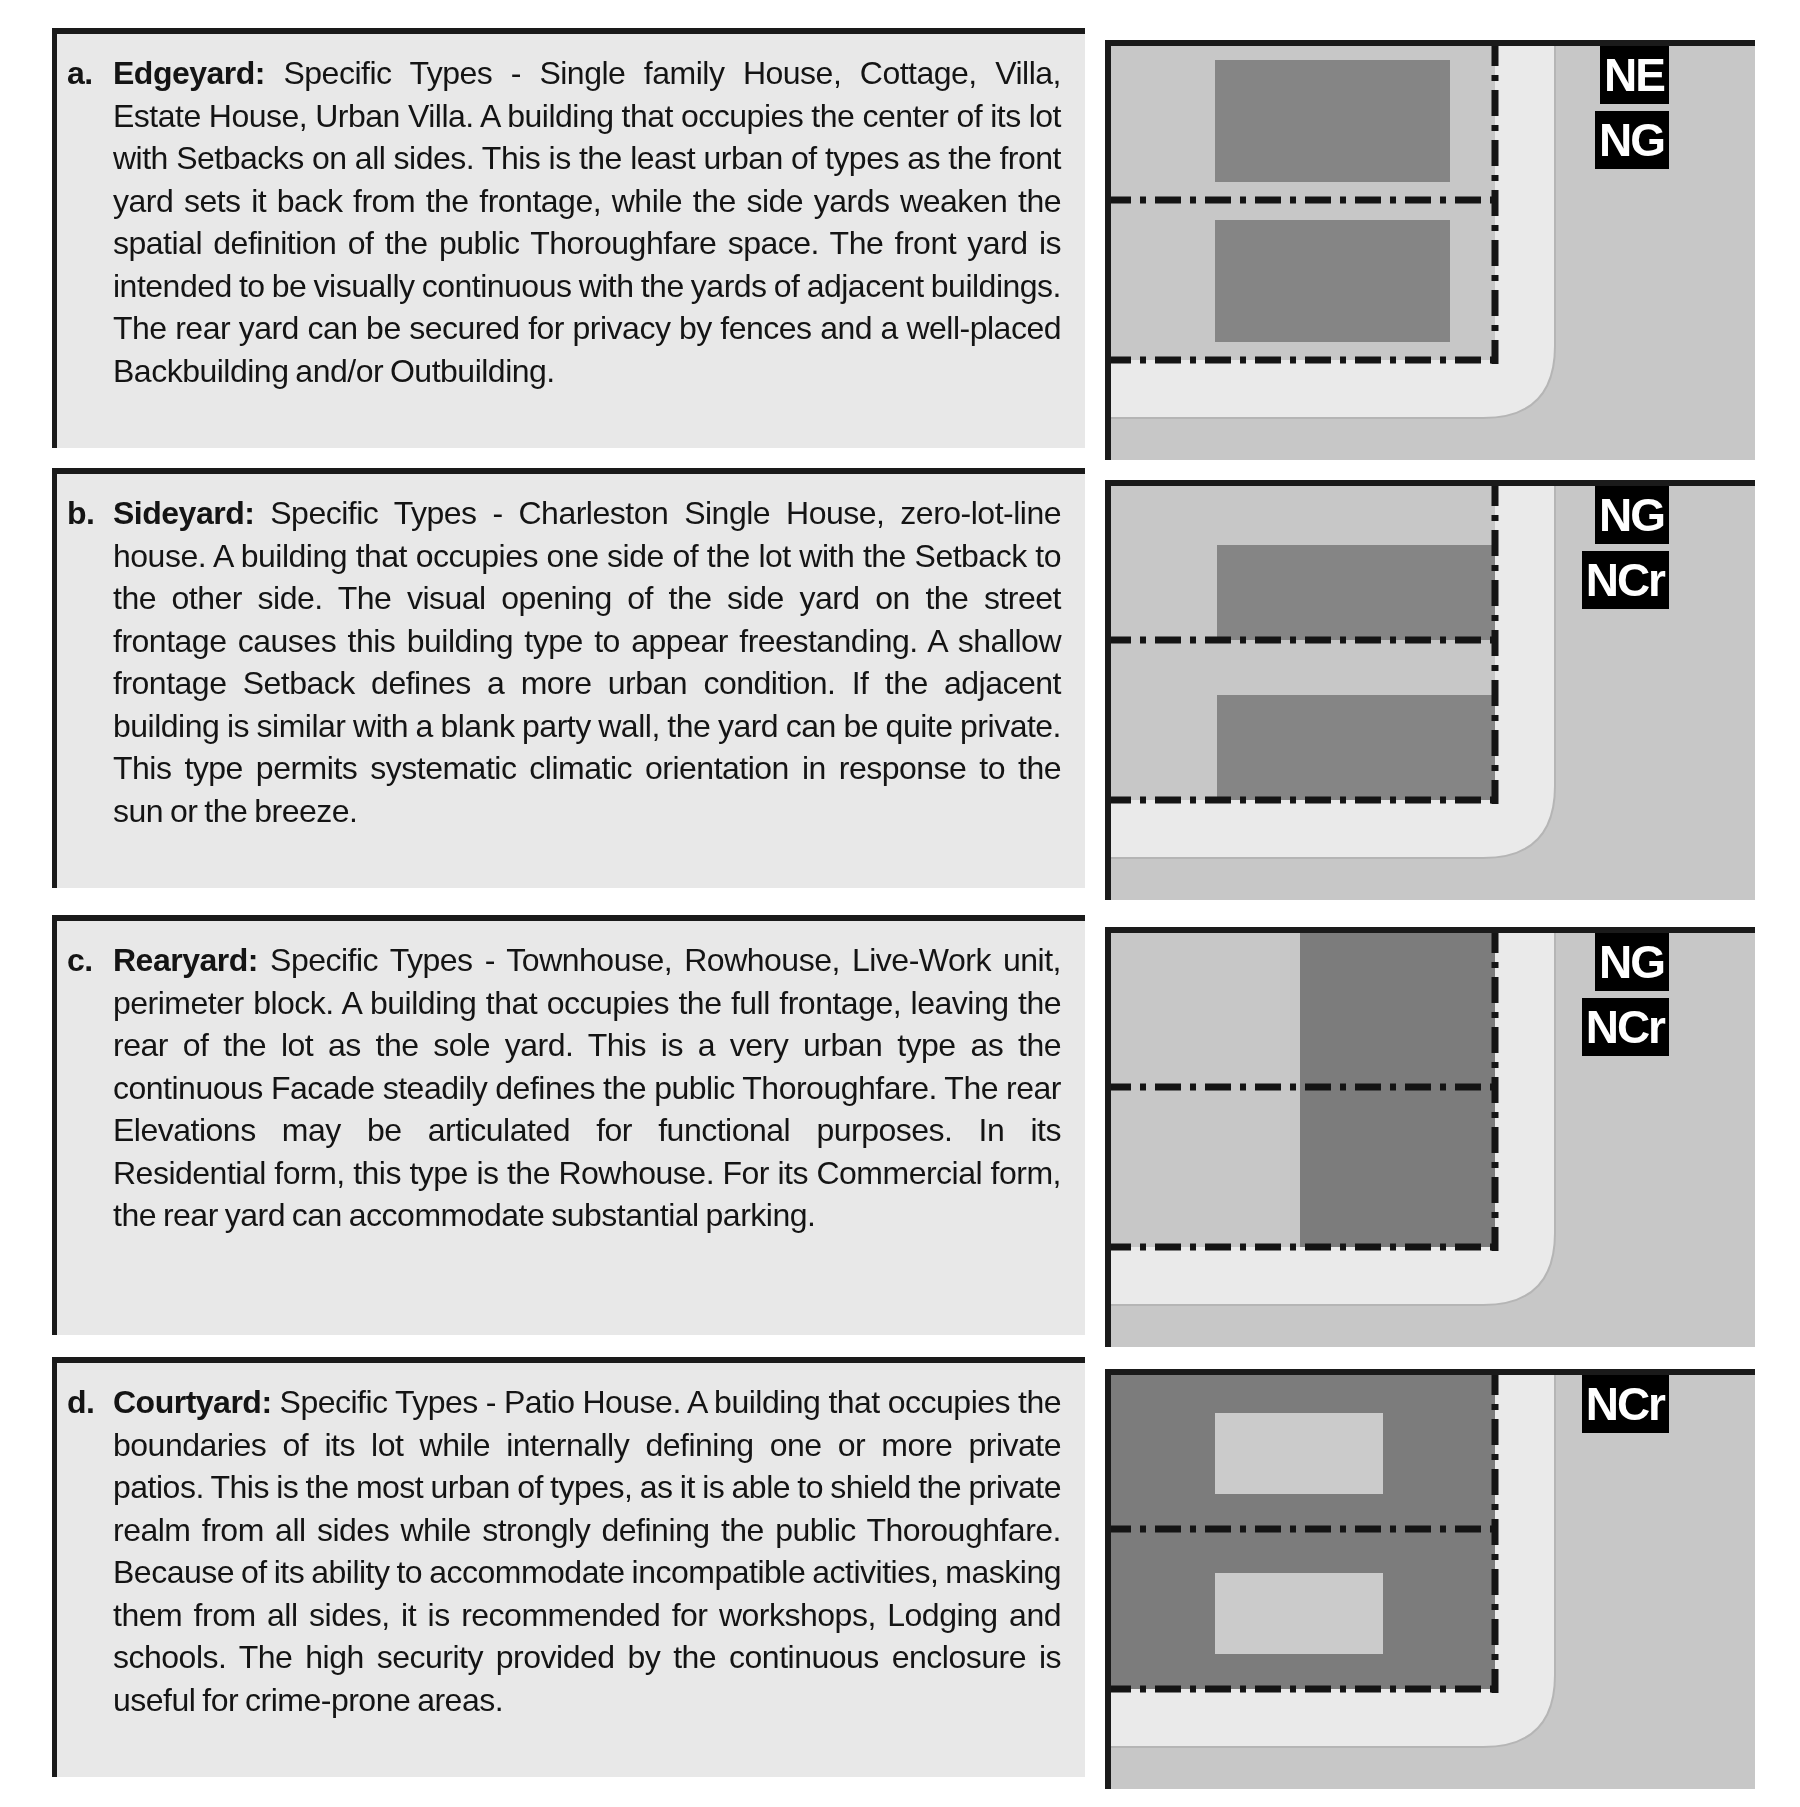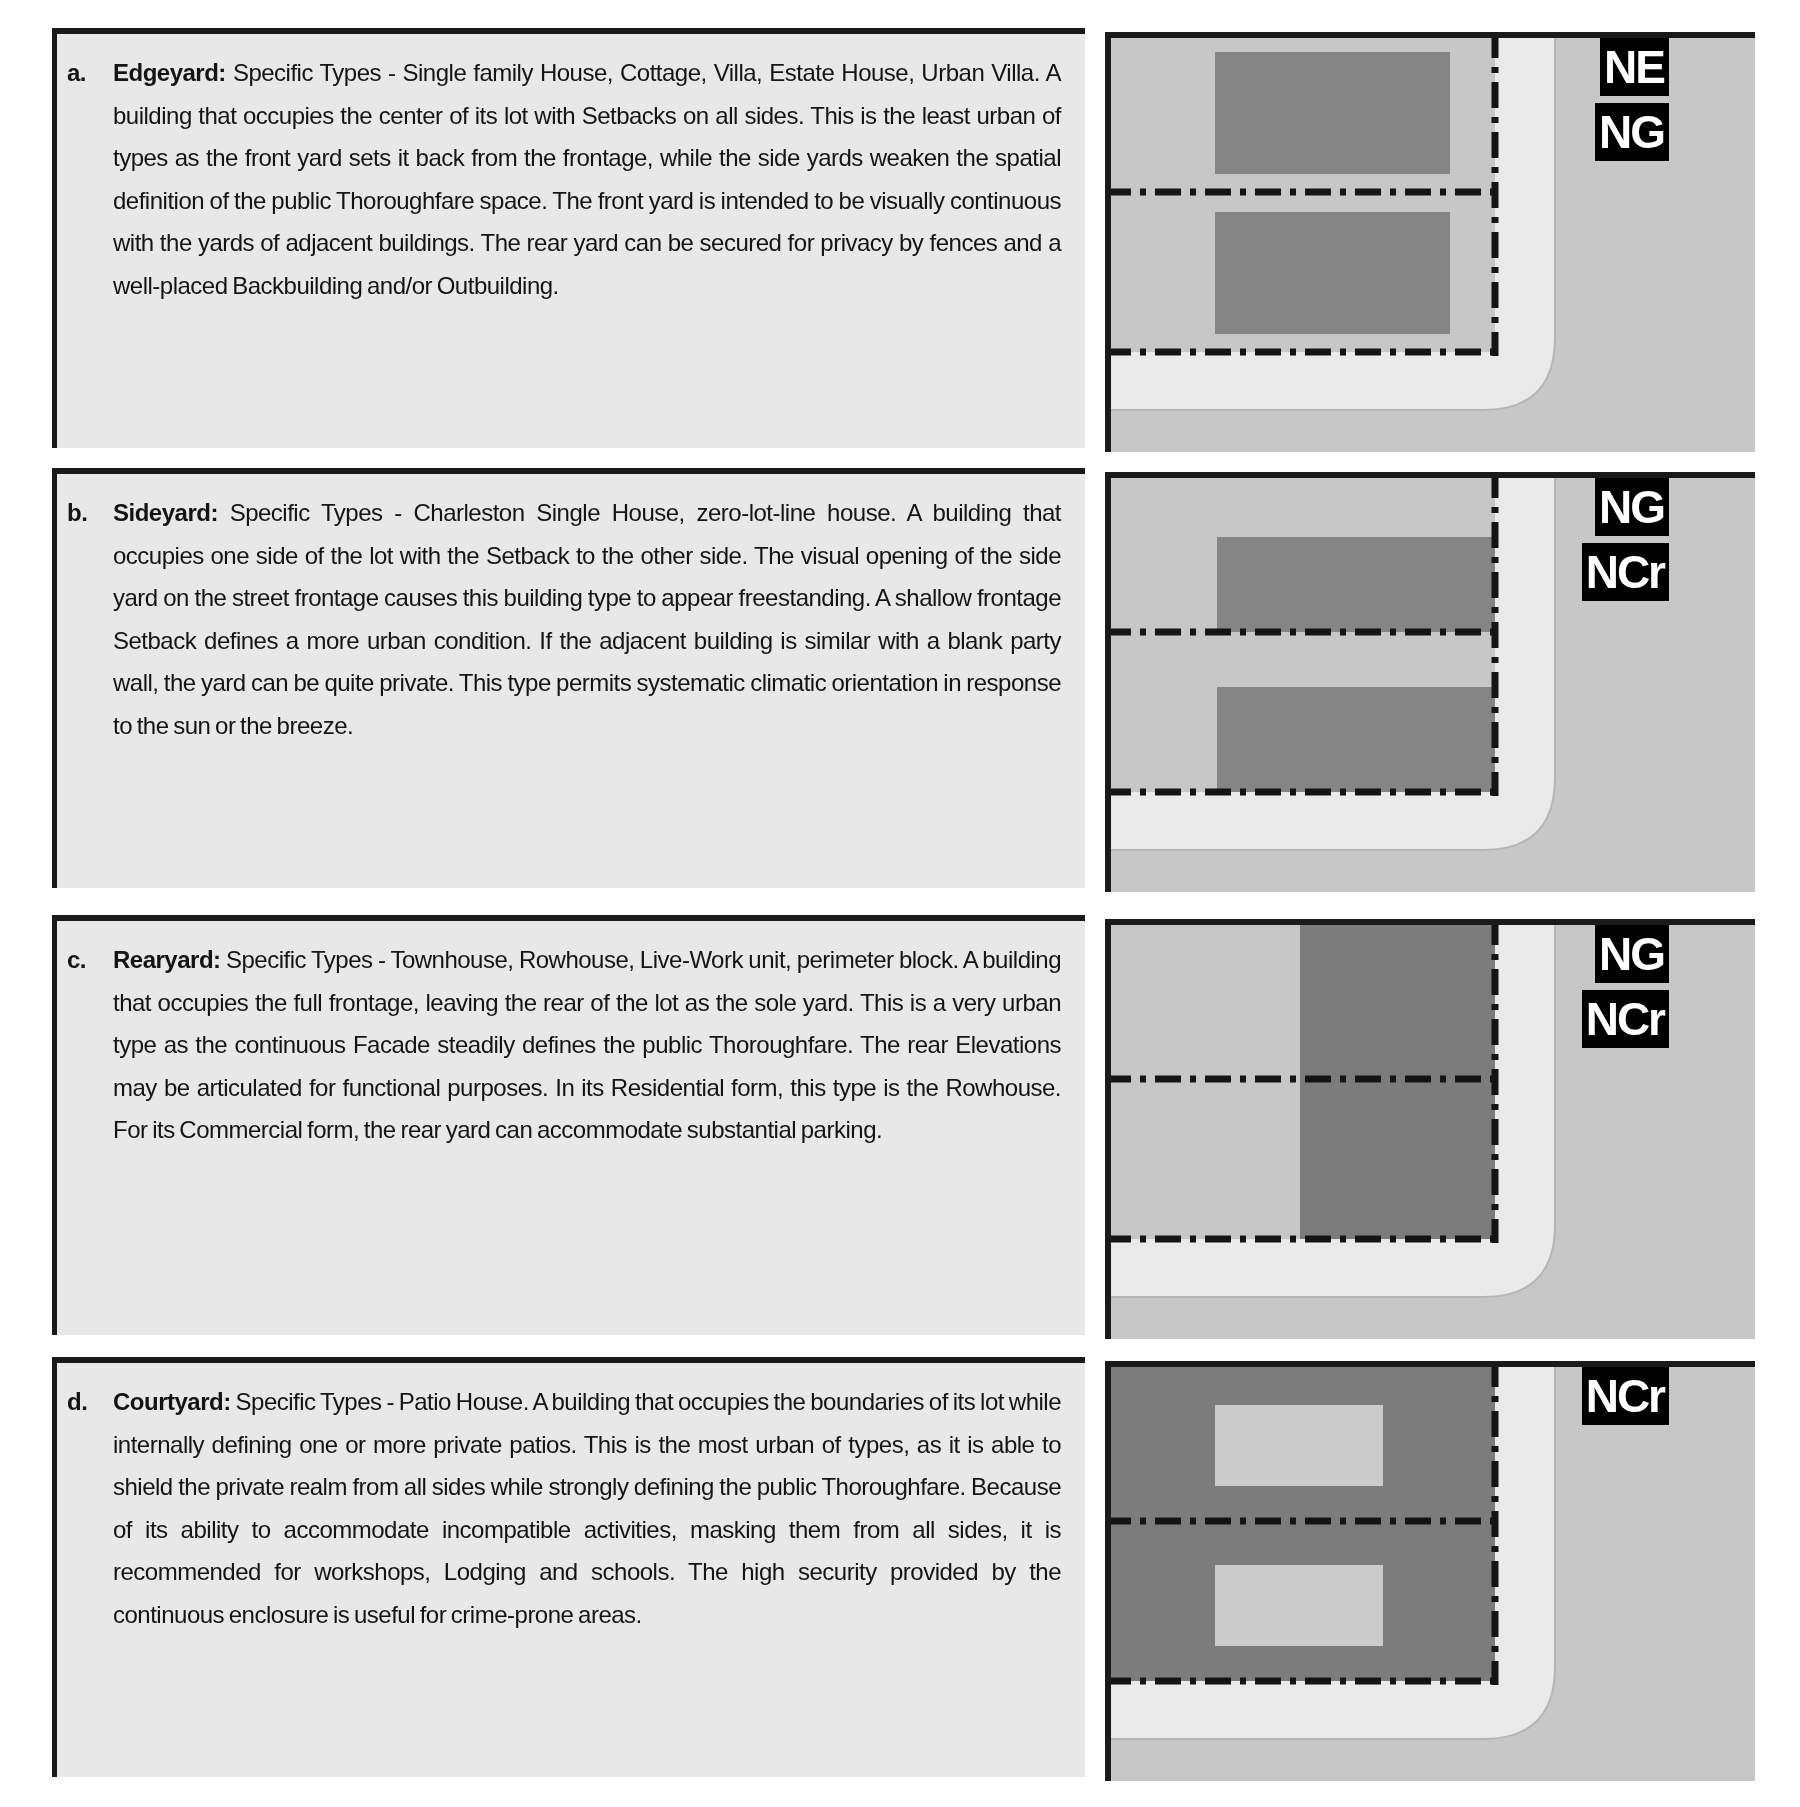--- a/index.html
+++ b/index.html
@@ -22,32 +22,32 @@
     border-top:6px solid var(--border);
     border-left:5px solid var(--border);
     box-sizing:border-box;
     overflow:hidden;
   }
   .desc{
     margin:0;
     padding:18px 24px 0 10px;
     padding-left:56px;            
     text-indent:-46px;
-    font-size:24px;
+    font-size:32px;
     line-height:42.5px;
     letter-spacing:-0.5px;
     word-spacing:-1.5px;
     color:#141414;
     text-align:justify;
   }
   .lead{display:inline-block;width:46px;text-indent:0;font-weight:bold;}
   .ttl{font-weight:bold;}
 
   
-  .dia{position:absolute;left:1105px;top:4px;width:564px;height:420px;}
+  .dia{position:absolute;left:1105px;top:12px;width:564px;height:420px;}
   .dsvg{display:block;}
   .street{fill:var(--street);}
   .sidewalk{fill:var(--sidewalk);stroke:var(--curb);stroke-width:2;}
   .block{fill:var(--block);}
   .blockdark{fill:var(--building-dark);}
   .bld{fill:var(--building);}
   .band{fill:var(--building-dark);}
   .patio{fill:var(--patio);}
   .lot{stroke:var(--lotline);stroke-width:7;stroke-dasharray:26 9 6 9;fill:none;}
   .btop,.bleft{fill:var(--border);}

